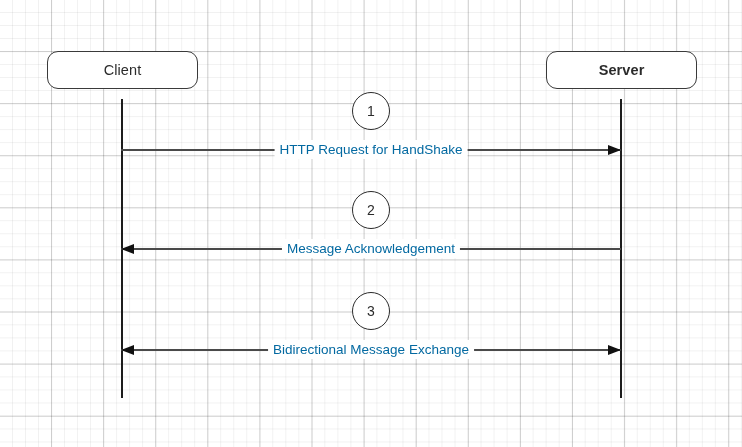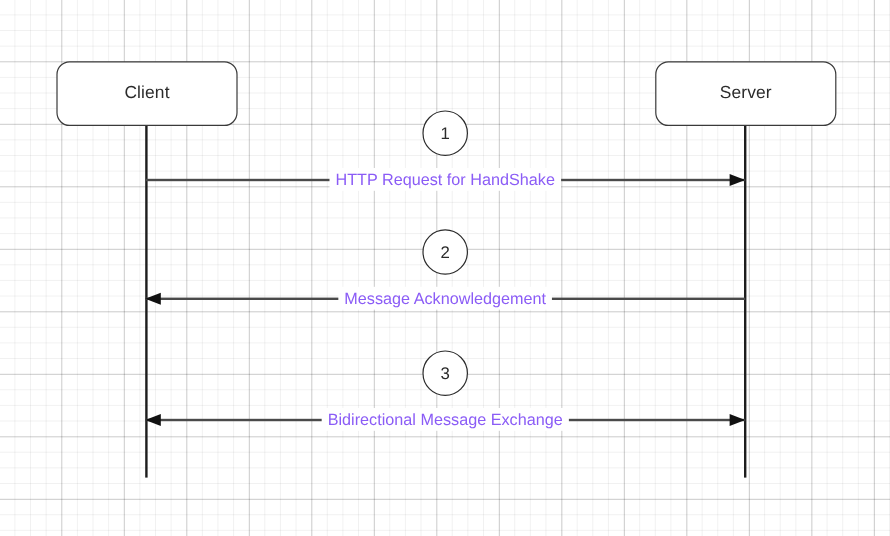--- a/index.html
+++ b/index.html
@@ -31,37 +31,37 @@
       13.03px 13.03px,
       13.03px 13.03px;
     background-position: -1px -1px, -1px -1px, -1px -1px, -1px -1px;
   }
 
   
   .participant {
     position: absolute;
     box-sizing: border-box;
     width: 151px;
-    height: 54px;
+    height: 38px;
     border: 1.6px solid #3a3a3a;
     border-radius: 11px;
     background: #ffffff;
     display: flex;
     align-items: center;
     justify-content: center;
     z-index: 6;
   }
   .participant .p-label {
     font-size: 14.5px;
     color: #2b2b2b;
     letter-spacing: .1px;
     white-space: nowrap;
   }
   #participant-client { left: 47px; top: 51px; }
-  #participant-server { left: 546px; top: 51px; }
+  #participant-server { left: 546px; top: 51px; font-weight: bold; }
 
   
   .lifeline {
     position: absolute;
     width: 2px;
     background: #1d1d1d;
     top: 99px;
     height: 299px;
     z-index: 3;
   }
@@ -102,21 +102,21 @@
   }
 
   .msg-label {
     position: absolute;
     top: -10px;
     left: 50%;
     transform: translateX(-50%);
     background: #ffffff;
     padding: 0 5px;
     font-size: 13.5px;
-    color: #8b5cf6;
+    color: #0369a1;
     white-space: nowrap;
     line-height: 19px;
   }
 
   .step-circle {
     position: absolute;
     left: 50%;
     transform: translateX(-50%);
     top: -58px;
     width: 38px;

